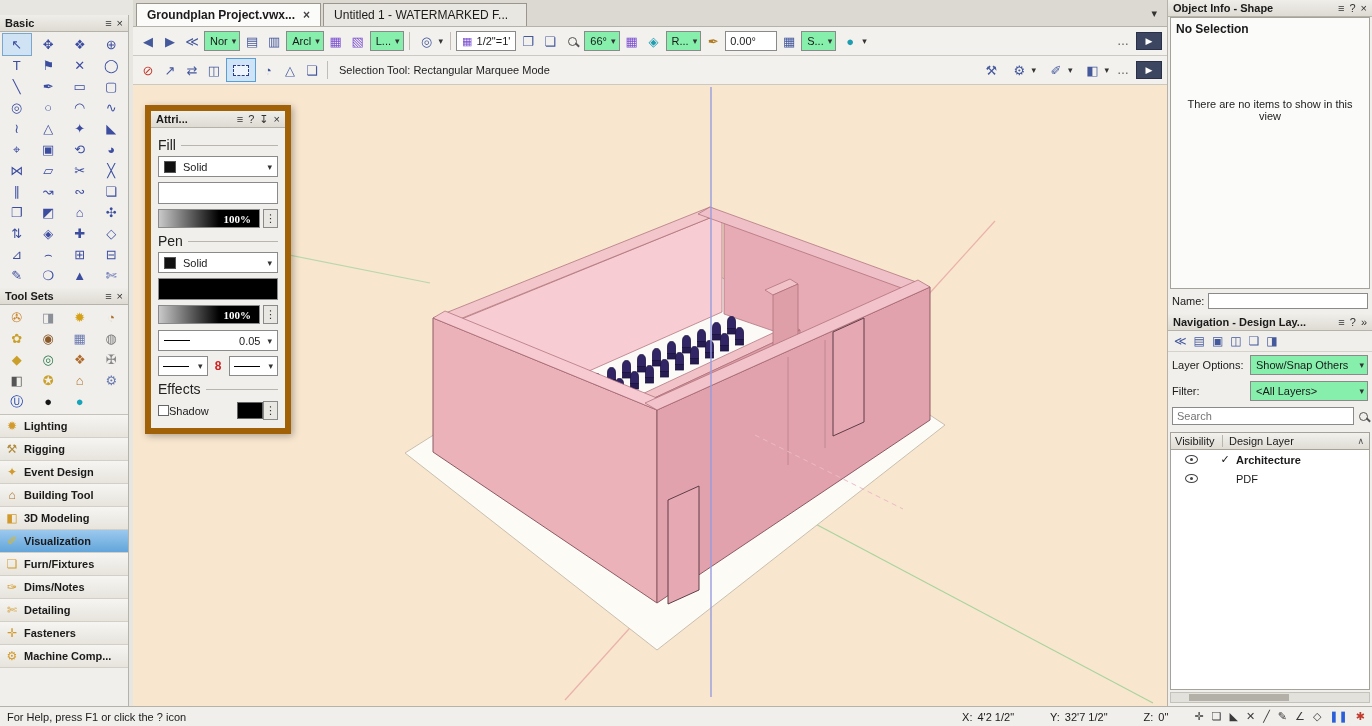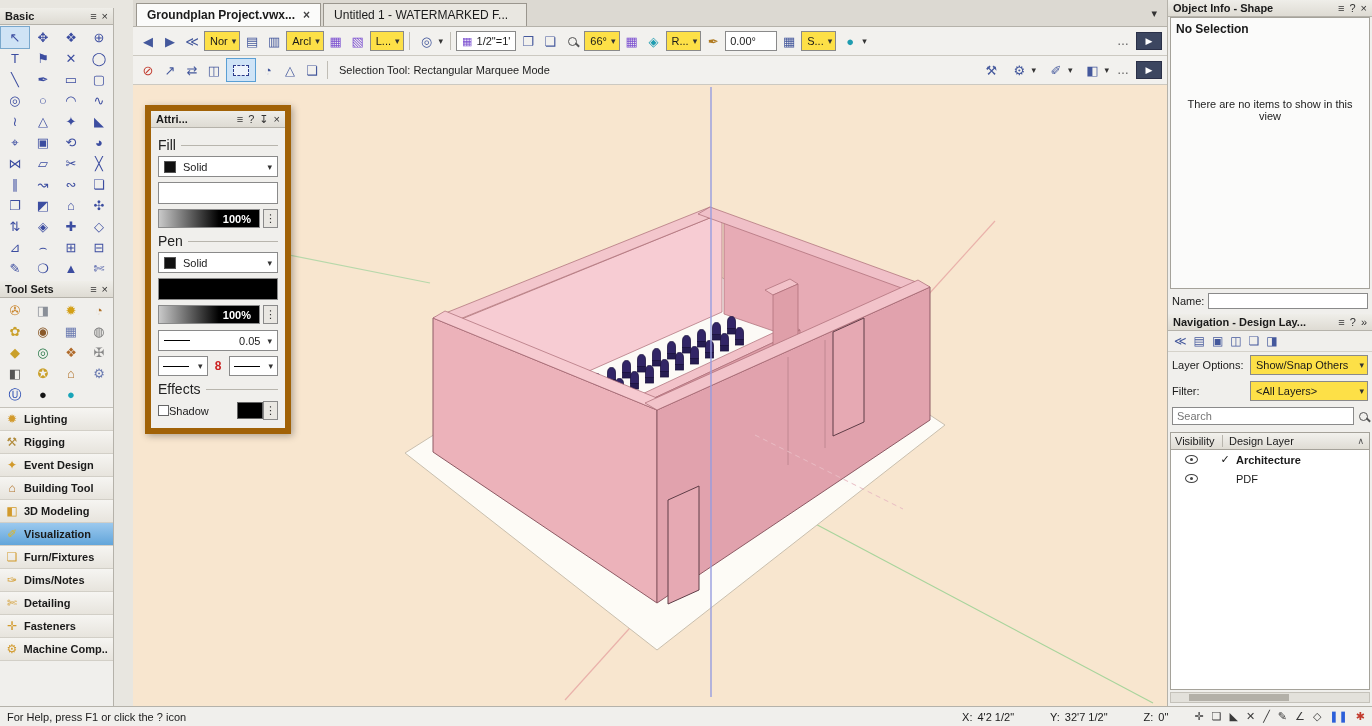--- a/index.html
+++ b/index.html
@@ -8,21 +8,21 @@
   .app { position:relative; width:1372px; height:726px; background:#e8e6e0; font-size:11px; color:#1a1a1a; }
 
   
   .pal-header { height:17px; display:flex; align-items:center; gap:5px; padding:0 5px;
                 background:linear-gradient(#efeee9,#dedbd3); border-bottom:1px solid #b5b2aa;
                 font-weight:bold; font-size:11px; }
   .pal-title { flex:1; white-space:nowrap; overflow:hidden; }
   .hdr-ic { font-weight:normal; font-size:11px; color:#333; cursor:default; }
 
   
-  .left-col { position:absolute; left:0; top:8px; width:114px; bottom:20px;
+  .left-col { position:absolute; left:0; top:15px; width:129px; bottom:20px;
               background:#f0efec; border-right:1px solid #b5b2aa; overflow:hidden; }
   .tool-grid { display:grid; grid-template-columns:repeat(4,1fr); padding:2px 1px; justify-items:center; }
   .tool { width:28px; height:21px; line-height:21px; text-align:center; font-size:13px; color:#3c4da0; }
   .tool.active { background:#cfe3f5; outline:1px solid #7aa8cc; }
   .cat-list { border-top:1px solid #c5c2ba; }
   .cat { height:23px; display:flex; align-items:center; gap:5px; padding:0 5px;
          background:linear-gradient(#f6f5f2,#e7e4dd); border-bottom:1px solid #d2cfc7; }
   .cat.active { background:linear-gradient(#9cc9ee,#62a5da); }
   .cat-ic { font-size:12px; width:14px; text-align:center; }
   .cat-label { font-weight:bold; font-size:11px; white-space:nowrap; overflow:hidden; }
@@ -37,21 +37,21 @@
   .tab-close { font-size:12px; color:#444; }
   .tab-caret { margin-left:auto; margin-right:10px; align-self:center; font-size:11px; color:#333; }
 
   
   .toolbar { position:absolute; left:133px; right:205px; height:29px; background:#f2f1ee;
              border-bottom:1px solid #ccc9c1; display:flex; align-items:center; gap:2px; padding:0 5px; }
   .t1 { top:27px; } .t2 { top:56px; }
   .tbtn { min-width:20px; height:22px; display:inline-flex; align-items:center; justify-content:center;
           font-size:13px; color:#44589c; }
   .tbtn.purple { color:#7b4fd0; } .tbtn.teal { color:#1e9cb0; } .tbtn.red { color:#c23b2e; } .tbtn.gold { color:#b07a20; }
-  .dd { height:20px; border:1px solid #8a8a8a; background:#fde047; display:inline-flex; align-items:center;
+  .dd { height:20px; border:1px solid #8a8a8a; background:#86efac; display:inline-flex; align-items:center;
         gap:4px; padding:0 3px 0 5px; font-size:11px; white-space:nowrap; }
   .caret { font-size:9px; color:#333; }
   .ddi { height:20px; display:inline-flex; align-items:center; gap:2px; padding:0 2px; font-size:13px; }
   .sep { width:1px; height:18px; background:#c0bdb5; margin:0 3px; }
   .scale-box { height:20px; border:1px solid #8a8a8a; background:#fff; display:inline-flex; align-items:center;
                gap:4px; padding:0 5px; font-size:11px; white-space:nowrap; }
   .scale-ic { color:#7b4fd0; font-size:11px; }
   .field { height:20px; width:52px; border:1px solid #8a8a8a; background:#fff; display:inline-flex;
            align-items:center; padding:0 4px; font-size:11px; }
   .tb-end { margin-left:auto; display:inline-flex; align-items:center; gap:6px; }
@@ -79,21 +79,21 @@
               border:6px solid #a16207; box-shadow:2px 2px 7px rgba(0,0,0,.3); }
   .attr-body { padding:4px 7px 8px; }
   .sec { display:flex; align-items:center; gap:5px; font-size:14px; color:#222; margin:5px 0 3px; }
   .sec-line { flex:1; border-top:1px solid #b8b5ad; }
   .dd-row { height:21px; border:1px solid #8a8a8a; background:#fff; display:flex; align-items:center;
             gap:7px; padding:0 5px; font-size:11px; }
   .dd-row .spacer { flex:1; }
   .swatch { width:12px; height:12px; background:#111; border:1px solid #555; display:inline-block; }
   .color-bar { height:22px; border:1px solid #8a8a8a; background:#fff; margin:5px 0; }
   .color-bar.black { background:#000; }
-  .op-row { display:flex; gap:3px; align-items:center; margin:3px 0 1px; }
+  .op-row { display:flex; gap:3px; align-items:center; margin:3px 0 1px;font-family:Liberation Serif, serif; }
   .op-slider { flex:1; height:19px; border:1px solid #8a8a8a;
                background:linear-gradient(90deg,#c9c9c9,#000 60%); color:#fff; font-size:11px; font-weight:bold;
                display:flex; align-items:center; justify-content:flex-end; padding-right:8px; }
   .kebab { width:15px; height:19px; border:1px solid #8a8a8a; background:#e9e7e2; display:inline-flex;
            align-items:center; justify-content:center; font-size:11px; color:#333; }
   .line-prev { width:26px; height:0; border-top:1px solid #000; display:inline-block; }
   .marker-row { display:flex; gap:3px; align-items:center; margin-top:5px; }
   .marker-dd { flex:1; height:20px; border:1px solid #8a8a8a; background:#fff; display:inline-flex;
                align-items:center; justify-content:space-between; padding:0 4px; }
   .marker-8 { width:15px; text-align:center; color:#cc2222; font-weight:bold; font-size:12px; }

